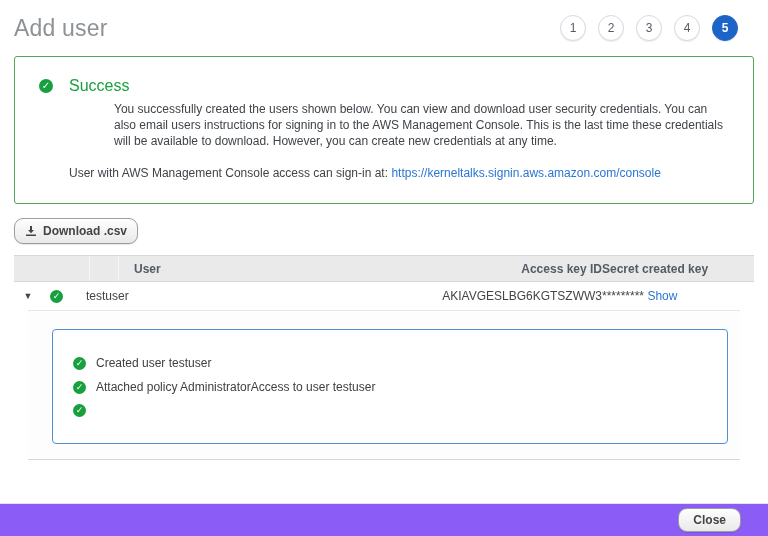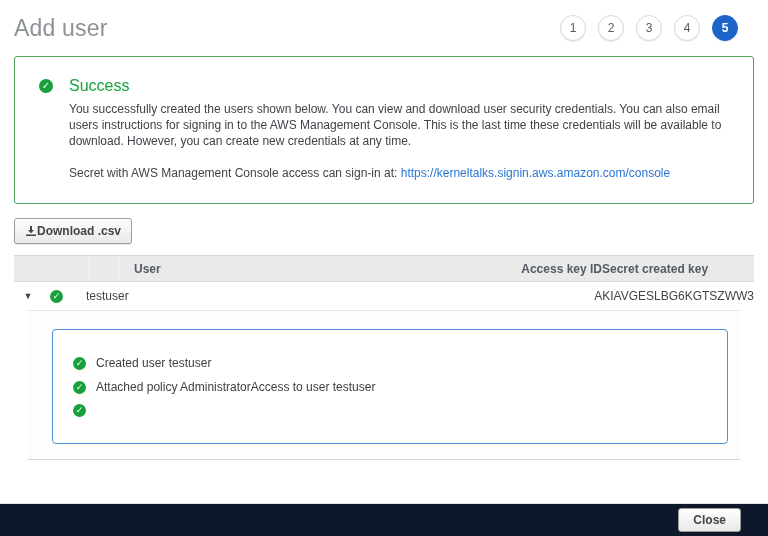--- a/index.html
+++ b/index.html
@@ -44,28 +44,28 @@
   }
   .check-icon {
     flex: 0 0 auto;
     width: 14px; height: 14px; border-radius: 50%;
     background: #18a03e; color: #fff;
     display: inline-flex; align-items: center; justify-content: center;
     font-size: 10px; font-weight: bold; line-height: 1;
   }
   .banner .check-icon { margin-top: 2px; }
   .banner-title { color: #18a03e; font-size: 16px; font-weight: 400; margin-bottom: 6px; }
-  .banner-body  { font-size: 12px; line-height: 16px; color: #3f4449; max-width: 672px; }
+  .banner-body  { font-size: 12px; line-height: 16px; color: #3f4449; max-width: 672px; margin-left: 45px; }
   .banner-signin { font-size: 12px; line-height: 16px; color: #3f4449; margin-top: 16px; }
   a.link { color: #2a76d2; text-decoration: none; cursor: pointer; }
 
   
   .btn {
-    display: inline-flex; align-items: center; 
-    border: 1px solid #9d9d9d; border-radius: 3px;
+    display: inline-flex; align-items: center; gap: 6px;
+    border: 1px solid #9d9d9d; border-radius: 9px;
     background: linear-gradient(#fefefe, #e9e9e9);
     box-shadow: 0 1px 1px rgba(0,0,0,0.1);
     color: #444; font-size: 12px; font-weight: bold;
     padding: 5px 10px; cursor: pointer;
     font-family: inherit;
   }
   .download-row { margin: 14px 14px 0 14px; }
   .dl-icon { width: 12px; height: 12px; display: inline-block; }
 
   
@@ -98,21 +98,21 @@
   }
   .detail-item { display: flex; align-items: center; gap: 10px; margin-bottom: 10px; }
   .detail-item .check-icon { width: 13px; height: 13px; font-size: 9px; }
   .detail-text { color: #404040; font-size: 12px; }
 
   
   .footer {
     position: absolute; left: 0; right: 0; bottom: 0; height: 33px;
     border-top: 1px solid #e3e3e3;
     display: flex; justify-content: flex-end; align-items: center;
-    padding-right: 27px; background: #0f172a;
+    padding-right: 27px; background: #8b5cf6;
   }
   .footer .btn { padding: 4px 14px; }
 </style>
 </head>
 <body>
 
 <div class="page">
 
   <div class="header">
     <div class="page-title">Add user</div>
@@ -124,21 +124,21 @@
       <div class="step active">5</div>
     </div>
   </div>
 
   <div class="banner">
     <span class="check-icon">✓</span>
     <div>
       <div class="banner-title">Success</div>
       <div class="banner-body">You successfully created the users shown below. You can view and download user security credentials. You can also email users instructions for signing in to the AWS Management Console. This is the last time these credentials will be available to download. However, you can create new credentials at any time.</div>
       <div class="banner-signin">
-        <span>Secret with AWS Management Console access can sign-in at: </span><a class="link">https://kerneltalks.signin.aws.amazon.com/console</a>
+        <span>User with AWS Management Console access can sign-in at: </span><a class="link">https://kerneltalks.signin.aws.amazon.com/console</a>
       </div>
     </div>
   </div>
 
   <div class="download-row">
     <button class="btn">
       <svg class="dl-icon" viewBox="0 0 12 12">
         <path d="M5 1h2v4h2L6 8.2 3 5h2z" fill="#444"></path>
         <path d="M1 9.5h10V11H1z" fill="#444"></path>
       </svg>
@@ -156,20 +156,24 @@
     </div>
     <div class="t-row">
       <div class="c-caret">
         <span class="caret">▼</span>
       </div>
       <div class="c-status">
         <span class="check-icon row-check">✓</span>
       </div>
       <div class="c-user">testuser</div>
       <div class="c-akid">AKIAVGESLBG6KGTSZWW3</div>
+      <div class="c-secret">
+        <span class="secret-mask">*********</span>
+        <a class="link">Show</a>
+      </div>
     </div>
 
     <div class="expanded">
       <div class="detail-box">
         <div class="detail-item">
           <span class="check-icon">✓</span>
           <span class="detail-text">Created user testuser</span>
         </div>
         <div class="detail-item">
           <span class="check-icon">✓</span>

